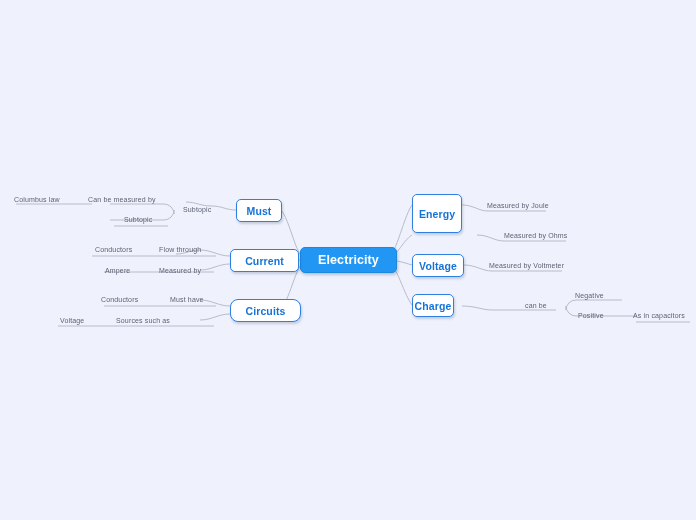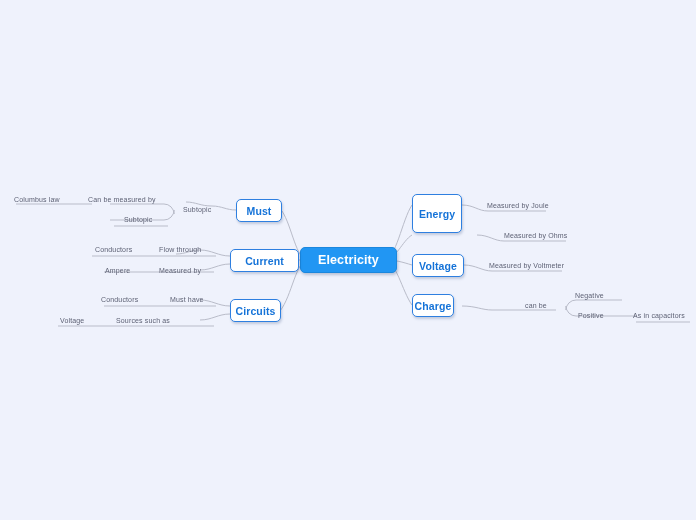--- a/index.html
+++ b/index.html
@@ -124,21 +124,21 @@
   </div>
 
   <div class="node main" style="left:236px; top:199px; width:46px; height:23px;">
     <span>Must</span>
   </div>
 
   <div class="node main" style="left:230px; top:249px; width:69px; height:23px;">
     <span>Current</span>
   </div>
 
-  <div class="node main" style="left:230px; top:299px; width:51px; height:23px;">
+  <div class="node main" style="left:230px; top:299px; width:71px; height:23px;border-radius:8px;">
     <span>Circuits</span>
   </div>
 
   <div class="node main" style="left:412px; top:194px; width:50px; height:39px;">
     <span>Energy</span>
   </div>
 
 
   <div class="node main" style="left:412px; top:254px; width:52px; height:23px;">
     <span>Voltage</span>

